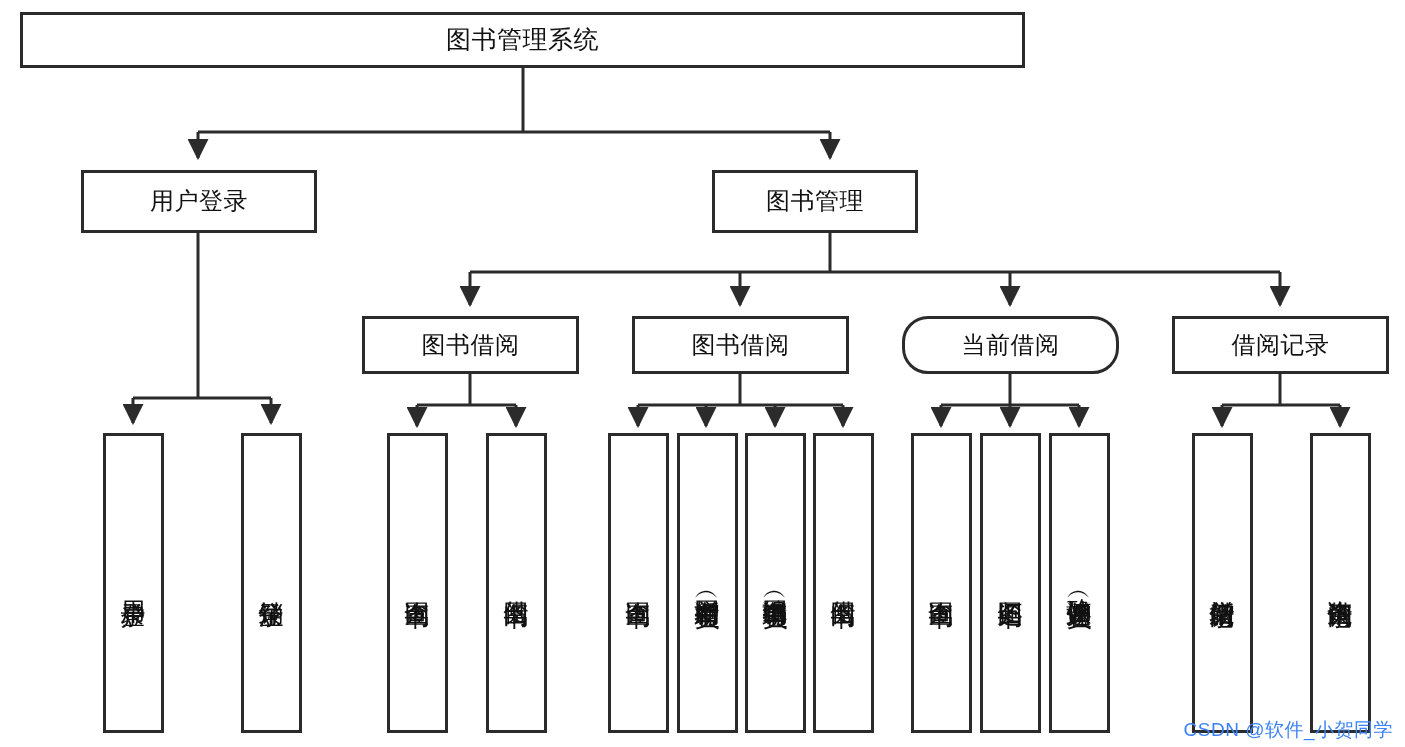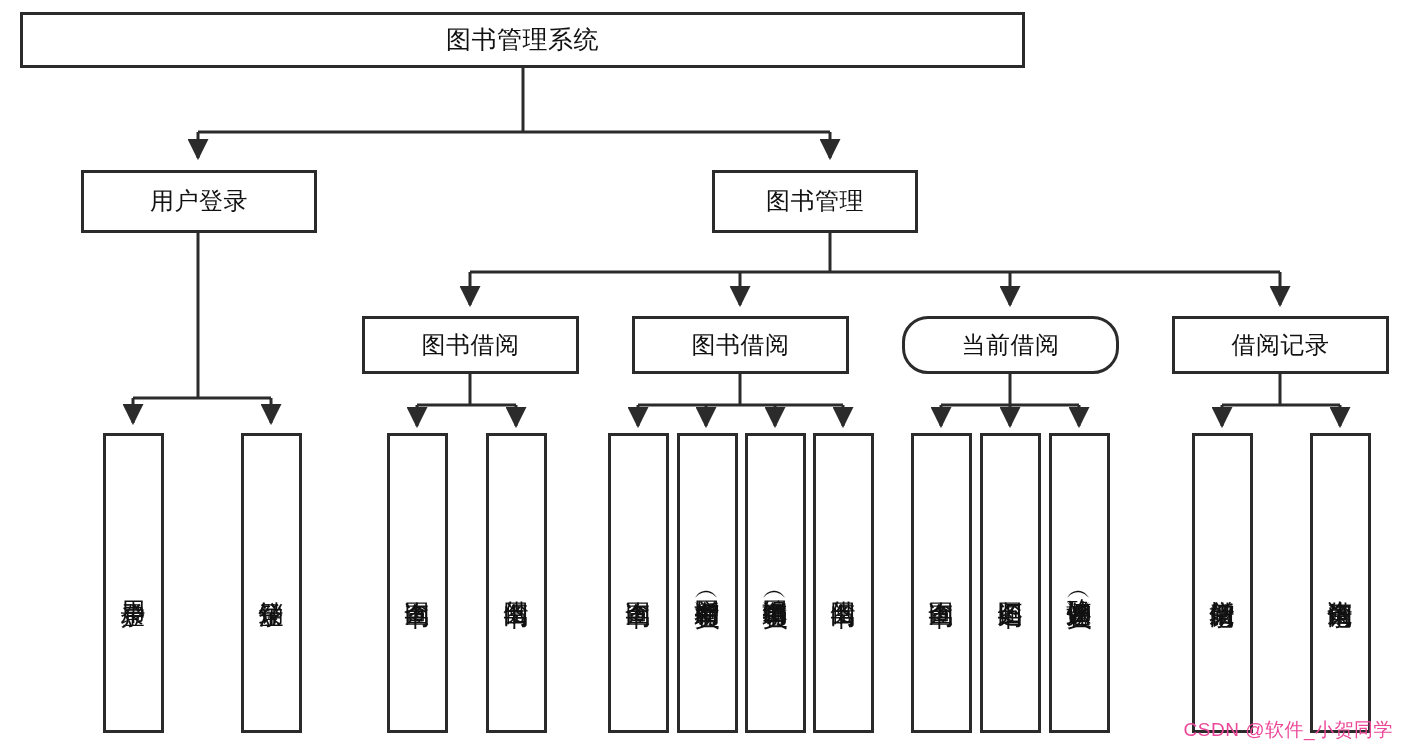--- a/index.html
+++ b/index.html
@@ -63,21 +63,21 @@
     letter-spacing: 1px;
     color: #111111;
     white-space: nowrap;
     text-align: center;
   }
   .watermark {
     position: absolute;
     right: 12px;
     bottom: 4px;
     font-size: 19px;
-    color: #ec4899;
+    color: #3b82f6;
     letter-spacing: 0.5px;
     z-index: 5;
     white-space: nowrap;
   }
 </style>
 </head>
 <body>
 
 <div id="canvas">
 

